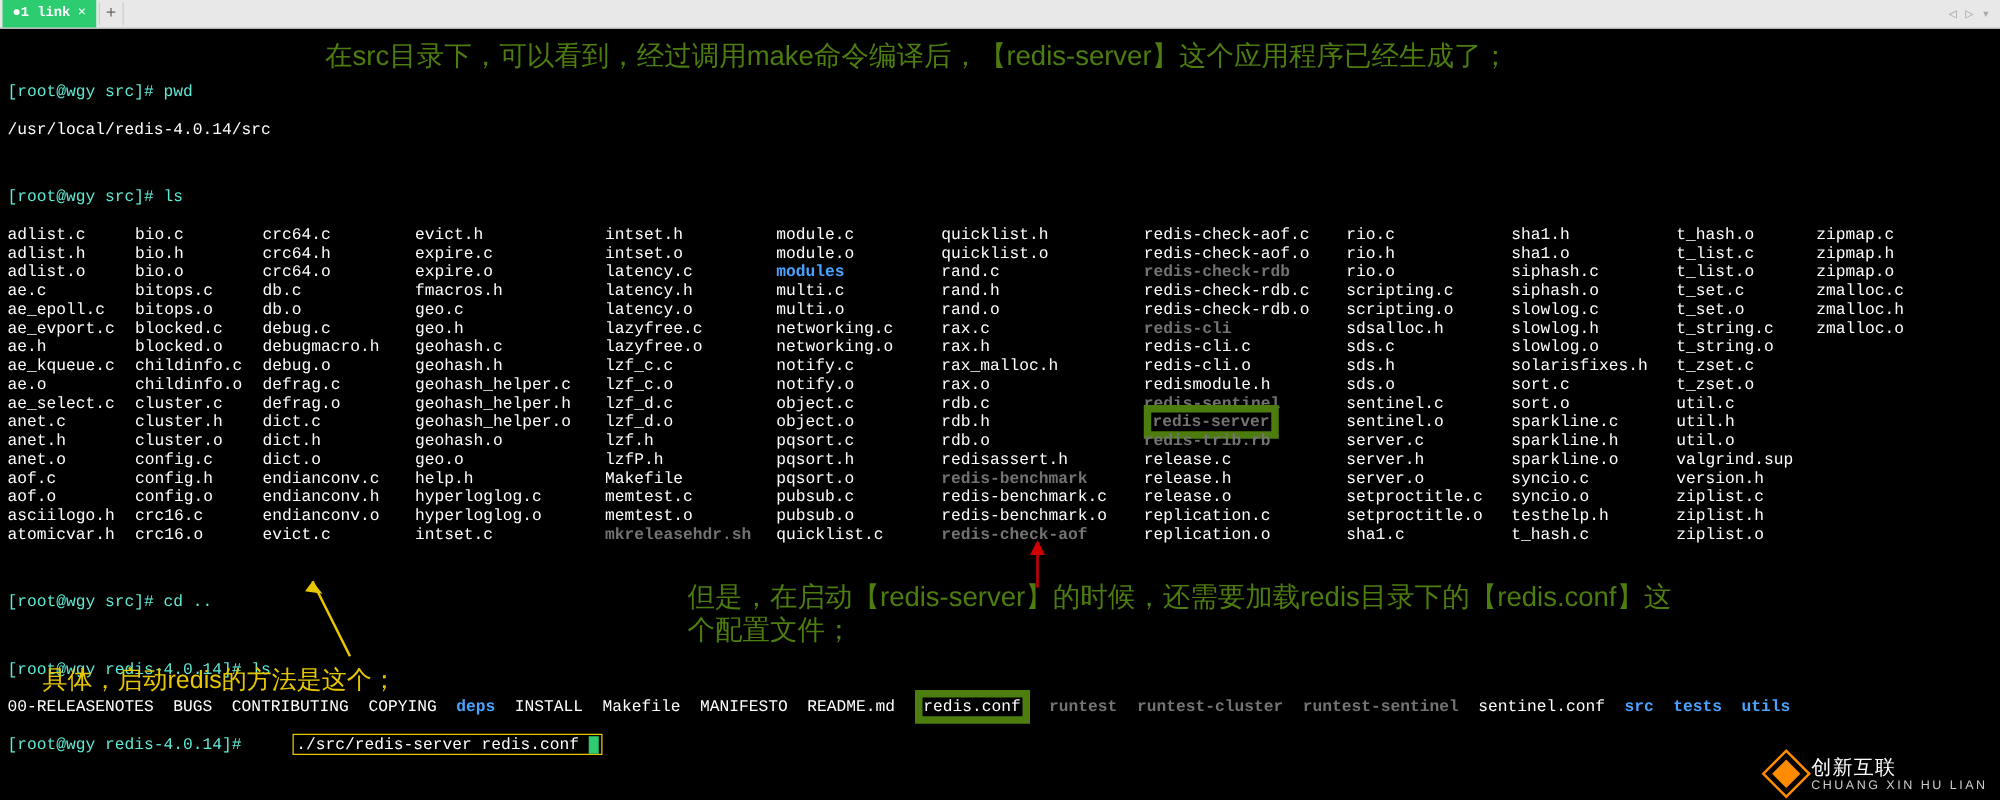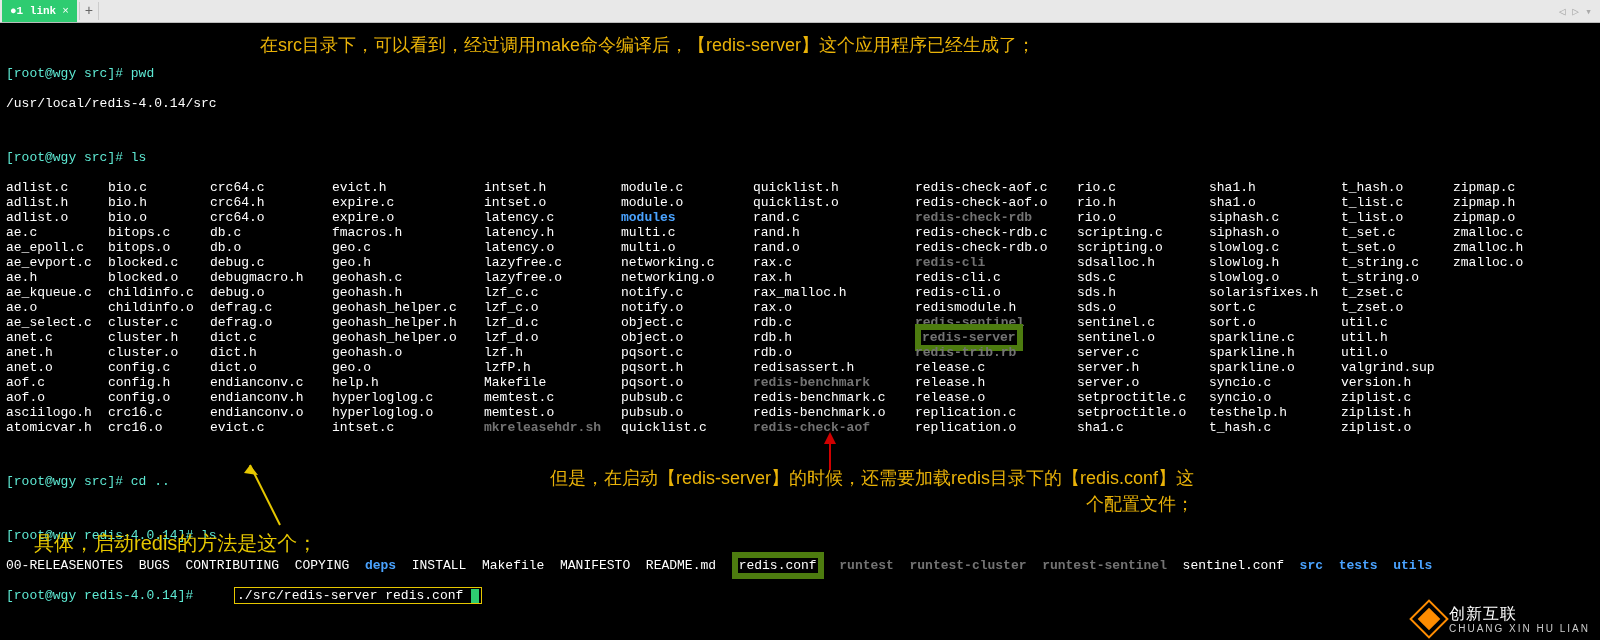--- a/index.html
+++ b/index.html
@@ -82,23 +82,23 @@
   }
   .cursor {
     background: #2ecc71;
     display: inline-block;
     width: 8px;
     height: 14px;
     vertical-align: text-bottom;
   }
   .anno {
     position: absolute;
-    color: #eab308;
+    color: #4d7c0f;
     font-family: "Microsoft YaHei", "SimSun", sans-serif;
-    font-size: 18px;
+    font-size: 22px;
     font-weight: normal;
     line-height: 26px;
     pointer-events: none;
   }
   .anno-yellow {
     position: absolute;
     color: #e6c700;
     font-family: "Microsoft YaHei", "SimSun", sans-serif;
     font-size: 20px;
     pointer-events: none;
@@ -154,21 +154,21 @@
 <div class="prompt-host">[root@wgy src]# cd ..</div>
 <div class="prompt-host">[root@wgy redis-4.0.14]# ls</div>
 <div id="ls2-line"><span class="white">00-RELEASENOTES</span><span>  </span><span class="white">BUGS</span><span>  </span><span class="white">CONTRIBUTING</span><span>  </span><span class="white">COPYING</span><span>  </span><span class="blue">deps</span><span>  </span><span class="white">INSTALL</span><span>  </span><span class="white">Makefile</span><span>  </span><span class="white">MANIFESTO</span><span>  </span><span class="white">README.md</span><span>  </span><span class="white"><span class="red-box">redis.conf</span></span><span>  </span><span class="green">runtest</span><span>  </span><span class="green">runtest-cluster</span><span>  </span><span class="green">runtest-sentinel</span><span>  </span><span class="white">sentinel.conf</span><span>  </span><span class="blue">src</span><span>  </span><span class="blue">tests</span><span>  </span><span class="blue">utils</span><span>  </span></div>
 <div><span class="prompt-host">[root@wgy redis-4.0.14]# </span><span class="yellow-box"><span>./src/redis-server redis.conf </span><span class="cursor"></span></span></div>
 </div>
 
 <div class="anno" style="left:260px; top:32px;">
   <div>在src目录下，可以看到，经过调用make命令编译后，【redis-server】这个应用程序已经生成了；</div>
 </div>
 
-<div class="anno" style="left:550px; top:465px;text-align:right;">
+<div class="anno" style="left:550px; top:465px;">
   <div>但是，在启动【redis-server】的时候，还需要加载redis目录下的【redis.conf】这</div>
   <div>个配置文件；</div>
 </div>
 
 <div class="anno-yellow" style="left:34px; top:530px;">具体，启动redis的方法是这个；</div>
 
 <svg class="arrow-svg" style="left:240px; top:455px;" width="60" height="80">
   <line x1="40" y1="70" x2="10" y2="10" stroke="#e6c700" stroke-width="2"></line>
   <polygon points="10,10 18,20 4,18" fill="#e6c700"></polygon>
 </svg>

